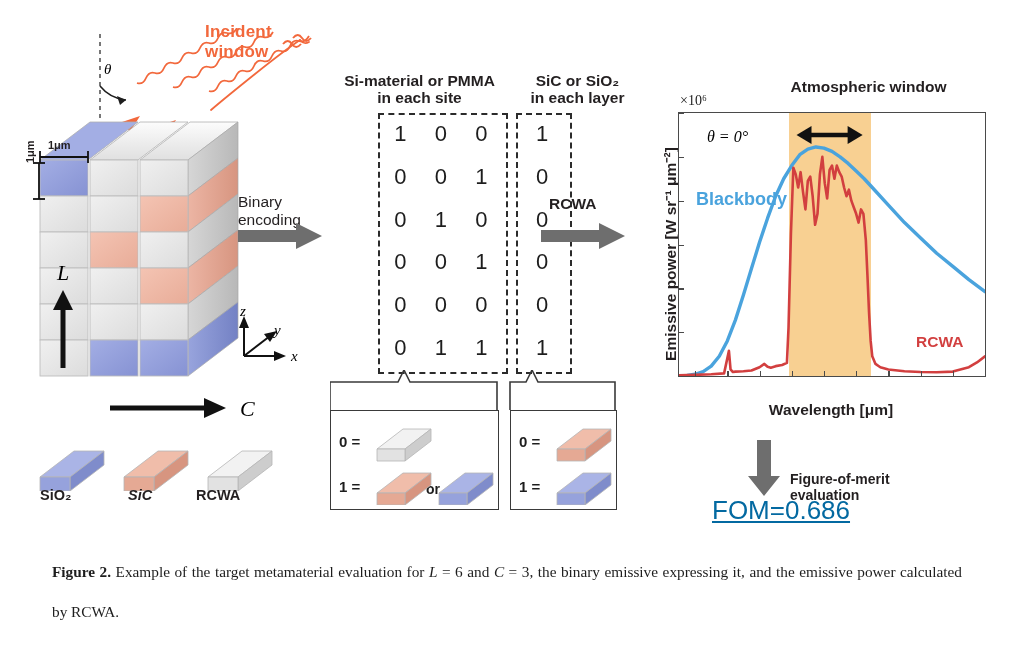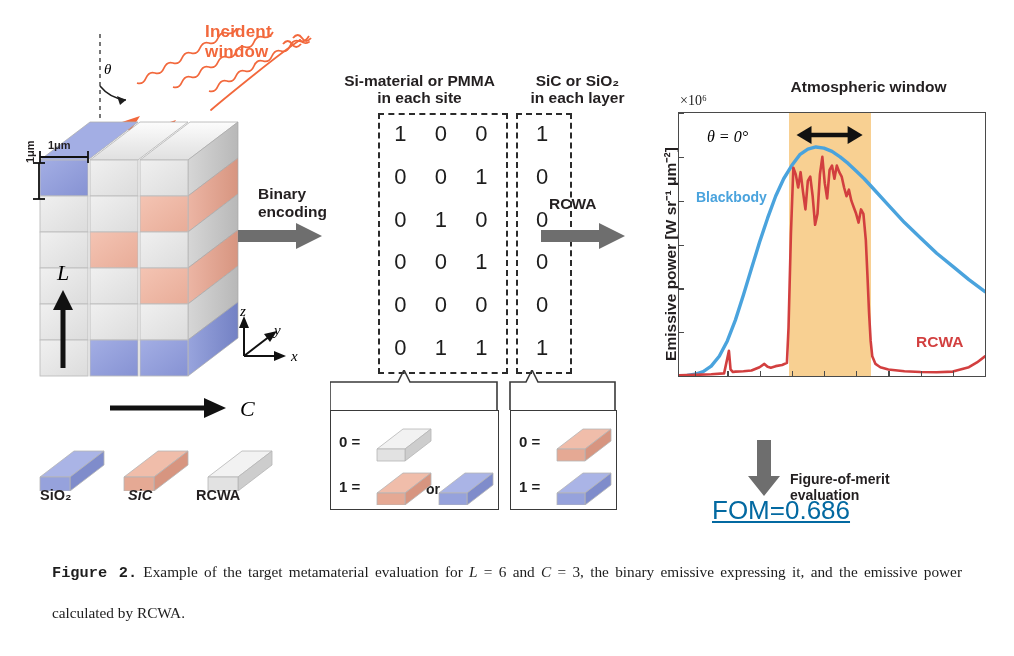--- a/index.html
+++ b/index.html
@@ -8,21 +8,21 @@
   .abs{position:absolute;}
 
   
   .bold{font-weight:bold;color:#231f20;}
   .serif{font-family:"Liberation Serif",serif;}
   .italic{font-style:italic;}
 
   .incident-light{left:205px;top:22px;font-size:17px;font-weight:bold;color:#f2683c;letter-spacing:.2px;}
   .hdr-col1{left:327px;top:72px;width:185px;font-size:15.5px;font-weight:bold;color:#231f20;text-align:center;line-height:17px;}
   .hdr-col2{left:515px;top:72px;width:125px;font-size:15.5px;font-weight:bold;color:#231f20;text-align:center;line-height:17px;}
-  .binary-enc{left:238px;top:185px;width:90px;font-size:15.5px;font-weight:bold;color:#231f20;line-height:18px;padding-left:20px;}
+  .binary-enc{left:238px;top:193px;width:90px;font-size:15.5px;font-weight:normal;color:#231f20;line-height:18px;}
   .rcwa-lbl{left:549px;top:195px;font-size:15.5px;font-weight:bold;color:#231f20;}
   .atm-win{left:776px;top:78px;width:185px;text-align:center;font-size:15.5px;font-weight:bold;color:#231f20;line-height:17px;}
   .fom-eval{left:790px;top:471px;width:120px;font-size:14px;font-weight:bold;color:#231f20;line-height:16px;}
   .fom-val{left:712px;top:495px;font-size:26px;color:#0369a1;font-family:"Liberation Sans",sans-serif;text-decoration:underline;}
   .lbl-L{left:57px;top:260px;font-size:22px;}
   .lbl-C{left:240px;top:396px;font-size:22px;}
   .lbl-theta{left:104px;top:61px;font-size:15px;}
   .um-h{left:48px;top:139px;font-size:11px;font-weight:bold;color:#231f20;}
   .um-v{left:24px;top:163px;font-size:11px;font-weight:bold;color:#231f20;
         transform:rotate(-90deg);transform-origin:left top;}
@@ -50,26 +50,26 @@
   #chart{position:absolute;left:628px;top:95px;width:375px;height:330px;}
   #plotbox{position:absolute;left:50px;top:17px;width:306px;height:263px;border:1.4px solid #4a4a4a;background:#fff;overflow:hidden;}
   #shade{position:absolute;top:0;bottom:0;background:#f7c87f;opacity:.85;}
   .ytmark{position:absolute;left:0;width:5px;height:1.2px;background:#4a4a4a;}
   .xtmark{position:absolute;bottom:0;width:1.2px;height:5px;background:#4a4a4a;}
   #exp{position:absolute;left:52px;top:-2px;font-size:14px;font-family:"Liberation Serif",serif;color:#1d1d1d;}
   #ylabel{position:absolute;left:-88px;top:148px;width:260px;text-align:center;font-size:15.5px;font-weight:bold;color:#231f20;
           transform:rotate(-90deg);}
   #xlabel{position:absolute;left:50px;top:306px;width:306px;text-align:center;font-size:15.5px;font-weight:bold;color:#231f20;}
   #thetaAnn{position:absolute;left:64px;top:33px;font-size:16px;margin-left:15px;}
-  #bbLbl{position:absolute;left:68px;top:94px;font-size:14px;font-weight:bold;color:#4aa3dd;}
+  #bbLbl{position:absolute;left:68px;top:94px;font-size:18px;font-weight:bold;color:#4aa3dd;}
   #rcLbl{position:absolute;left:288px;top:238px;font-size:15.5px;font-weight:bold;color:#d23f3f;}
 
   
   #caption{position:absolute;left:52px;top:552px;width:910px;font-family:"Liberation Serif",serif;font-size:15.3px;color:#1d1d1d;line-height:40px;text-align:justify;}
-  #caption b{font-weight:bold;font-family:Liberation Mono, monospace;}
+  #caption b{font-weight:bold;}
 </style>
 </head>
 <body>
 
 <div class="fig">
 
   <div class="abs" id="left-panel" style="left:0;top:0;width:320px;height:530px;">
 
     <svg class="abs" style="left:95px;top:28px;" width="225" height="130">
       <g stroke="#f2683c" stroke-width="1.9" fill="none">
@@ -343,20 +343,21 @@
         <polygon points="4,72 32,72 32,84 4,84" fill="#96a2dc"></polygon>
       </g>
     </svg>
   </div>
 
   <div class="abs atm-win">Atmospheric window</div>
 
   <div id="chart">
     <div id="exp">×10⁶</div>
     <div id="ylabel">Emissive power [W sr⁻¹ μm⁻²]</div>
+    <div id="xlabel">Wavelength [μm]</div>
     <div id="plotbox">
       <div id="shade" style="left: 109.516px; width: 82.1368px; background: rgb(247, 200, 127);"></div>
       <svg id="curves" width="306" height="263" style="position:absolute;left:0;top:0;">
           <path d="M0.00,262.78 L8.05,262.34 L16.11,261.25 L24.16,258.62 L32.21,253.14 L40.26,243.28 L48.32,227.93 L56.37,207.11 L64.42,181.91 L72.47,155.61 L80.53,129.31 L88.58,105.20 L96.63,83.28 L104.68,65.75 L112.74,52.60 L120.79,41.64 L128.84,36.16 L136.89,33.97 L144.95,35.07 L153.00,38.35 L161.05,43.83 L169.11,50.41 L177.16,58.08 L185.21,65.75 L193.26,74.52 L209.37,92.05 L225.47,109.58 L241.58,124.92 L257.68,140.27 L273.79,153.42 L289.89,166.57 L306.00,178.62 " fill="none" stroke="#4aa3dd" stroke-width="3.4" stroke-linejoin="round" stroke-linecap="round"></path>
           <path d="M0.00,262.34 L16.11,261.90 L32.21,261.25 L45.09,260.37 L49.93,237.80 L51.54,256.43 L53.95,259.06 L56.37,258.62 L64.42,258.18 L72.47,257.52 L80.53,254.23 L85.36,250.95 L88.58,253.80 L91.80,254.67 L96.63,253.14 L103.07,252.04 L107.91,249.85 L109.52,214.78 L111.93,120.54 L114.35,54.79 L116.76,61.37 L119.18,74.52 L121.59,59.17 L124.01,78.90 L126.43,96.43 L128.84,67.94 L131.26,63.56 L133.67,83.28 L136.09,111.77 L138.51,100.82 L140.92,61.37 L143.34,43.83 L145.75,70.13 L148.17,85.48 L150.58,56.98 L153.00,52.60 L155.42,65.75 L157.83,52.60 L160.25,59.17 L162.66,63.56 L165.08,74.52 L167.49,83.28 L169.91,76.71 L172.33,87.67 L174.74,94.24 L177.16,100.82 L179.57,109.58 L181.99,96.43 L184.41,100.82 L186.82,127.12 L188.43,162.18 L190.04,199.44 L191.65,227.93 L193.26,243.28 L196.48,250.95 L201.32,254.23 L209.37,256.43 L225.47,258.18 L241.58,259.06 L257.68,259.27 L273.79,258.62 L289.89,254.23 L297.95,249.41 L306.00,243.28 " fill="none" stroke="#d23f3f" stroke-width="2.6" stroke-linejoin="round" stroke-linecap="round"></path>
         </svg>
 
       <svg style="position:absolute;left:0;top:0;" width="306" height="263">
         <g id="dblarrow">
             <line x1="129.5157894736842" y1="22" x2="171.6526315789474" y2="22" stroke="#111" stroke-width="4.5"></line>

